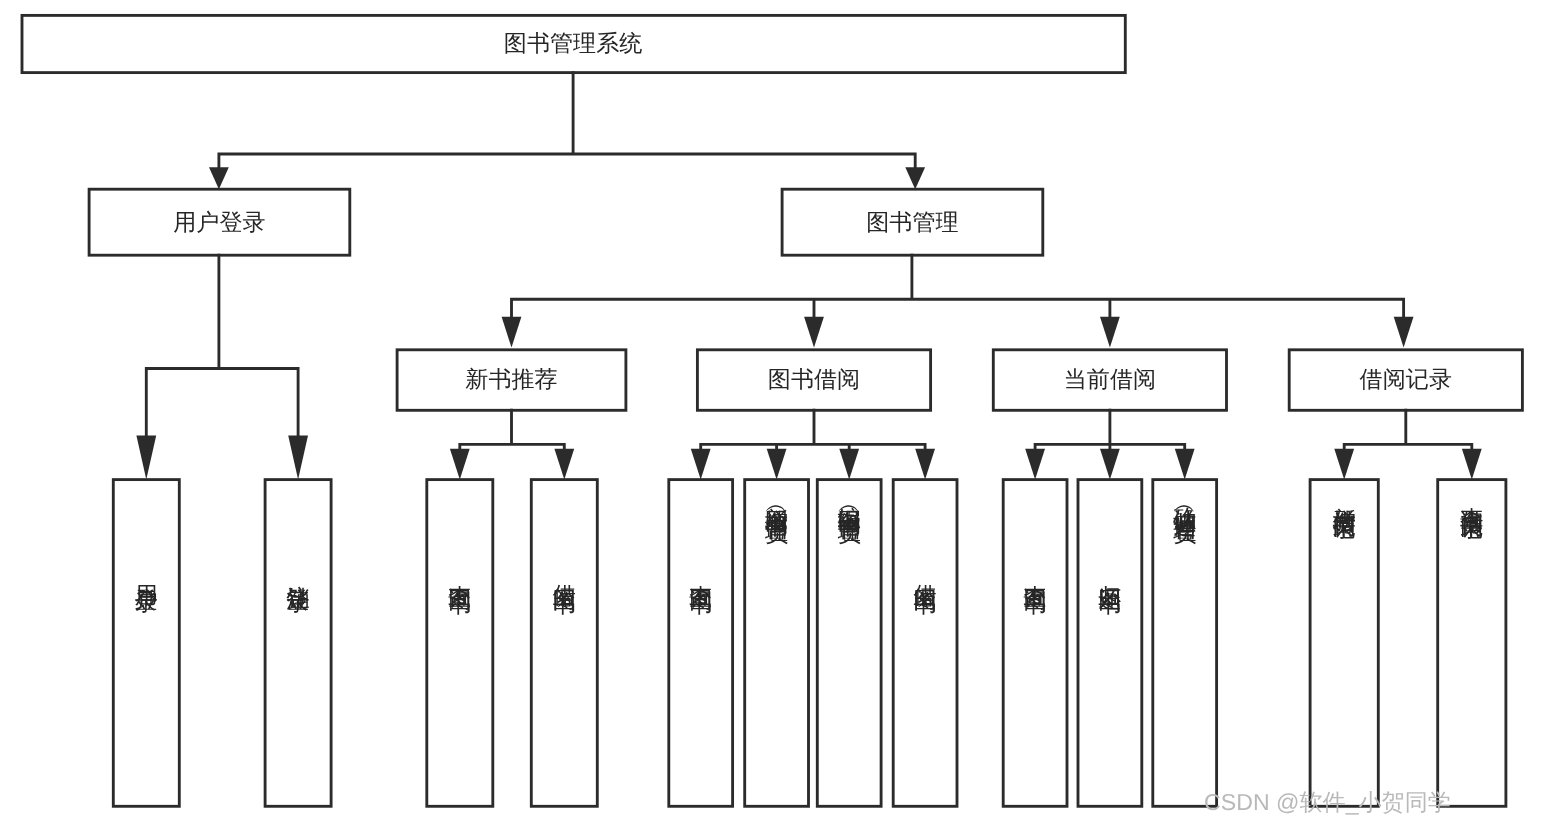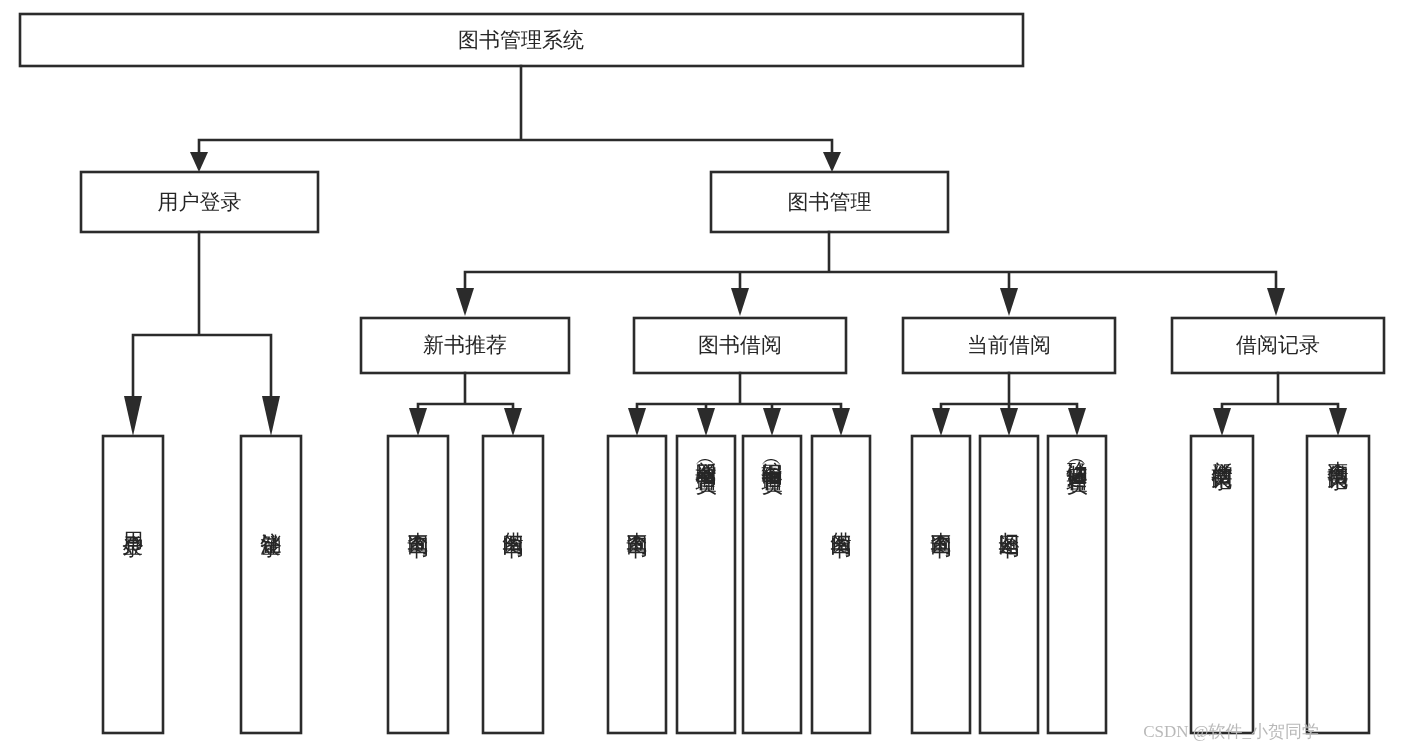--- a/index.html
+++ b/index.html
@@ -59,22 +59,22 @@
     letter-spacing: 2px;
     color: #262626;
     white-space: nowrap;
     pointer-events: none;
     user-select: none;
   }
   .watermark {
     position: absolute;
     right: 8px;
     bottom: 4px;
-    font-family: Liberation Serif, serif;
-    font-size: 17px;
+    font-family: Liberation Sans, sans-serif;
+    font-size: 21px;
     color: #b9b9b9;
     white-space: nowrap;
     user-select: none;
     margin-left: 43px;
   }
 </style>
 </head>
 <body>
 
 <div id="diagram-root">

